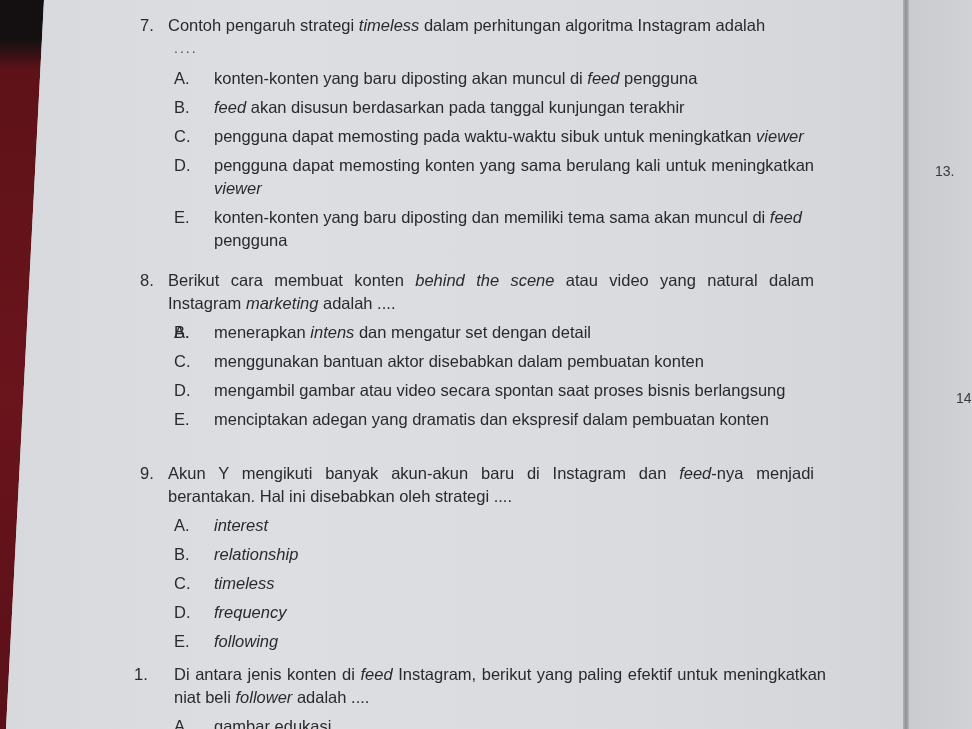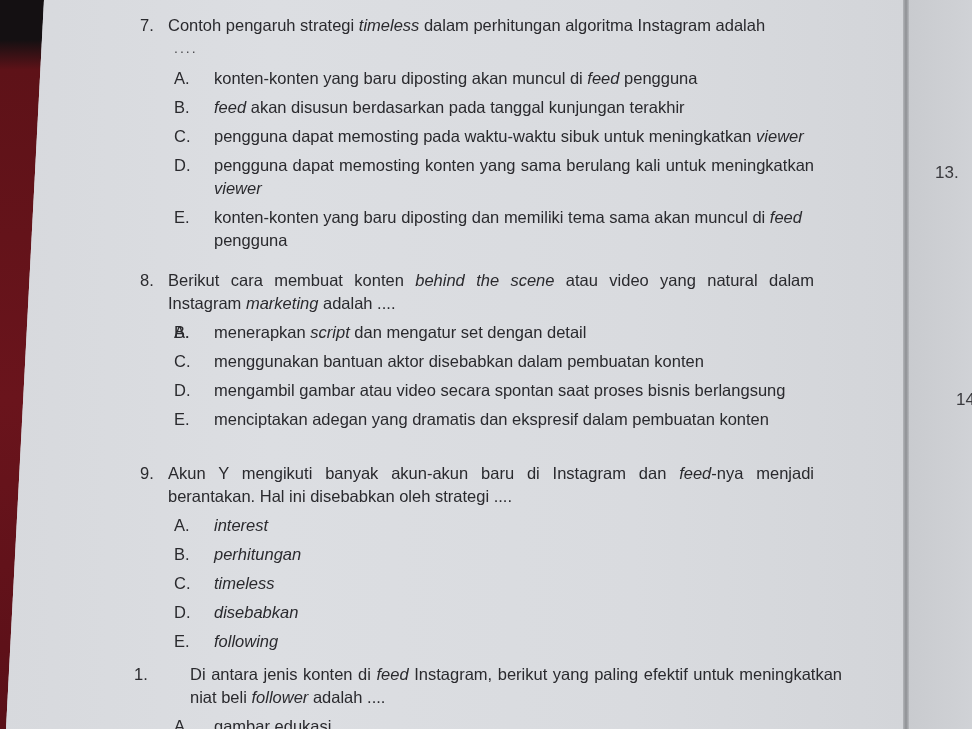--- a/index.html
+++ b/index.html
@@ -36,21 +36,21 @@
       background: linear-gradient(90deg, #b2b4b8, #8e9094, #b6b8bc);
     }
     .page-right {
       position: absolute;
       left: 909px; top: 0;
       width: 63px; height: 729px;
       background: linear-gradient(90deg, #c9cbcf, #d0d2d6);
     }
     .next-num {
       position: absolute;
-      font-size: 17px;
+      font-size: 14px;
       color: #3a3a3e;
       font-family: "Liberation Sans", sans-serif;
     }
     .q {
       position: absolute;
       left: 140px;
       width: 680px;
       font-size: 16.5px;
       line-height: 23px;
     }
@@ -125,21 +125,21 @@
 <div class="q" style="top:269px;">
   <span class="q-num">8.</span>
   <div class="q-stem justify" style="width:646px;">
     <span>Berikut cara membuat konten </span><span class="it">behind the scene</span><span> atau video yang natural dalam Instagram </span><span class="it">marketing</span><span> adalah ....</span>
   </div>
   <div class="opt">
     <span class="opt-letter">A.</span>
   </div>
   <div class="opt">
     <span class="opt-letter">B.</span>
-    <span>menerapkan </span><span class="it">script</span><span> dan mengatur set dengan detail</span>
+    <span>menerapkan </span><span class="it">intens</span><span> dan mengatur set dengan detail</span>
   </div>
   <div class="opt">
     <span class="opt-letter">C.</span>
     <span>menggunakan bantuan aktor disebabkan dalam pembuatan konten</span>
   </div>
   <div class="opt">
     <span class="opt-letter">D.</span>
     <span>mengambil gambar atau video secara spontan saat proses bisnis berlangsung</span>
   </div>
   <div class="opt">
@@ -152,38 +152,38 @@
   <span class="q-num">9.</span>
   <div class="q-stem justify" style="width:646px;">
     <span>Akun Y mengikuti banyak akun-akun baru di Instagram dan </span><span class="it">feed</span><span>-nya menjadi berantakan. Hal ini disebabkan oleh strategi ....</span>
   </div>
   <div class="opt it">
     <span class="opt-letter" style="font-style:normal;">A.</span>
     <span>interest</span>
   </div>
   <div class="opt it">
     <span class="opt-letter" style="font-style:normal;">B.</span>
-    <span>perhitungan</span>
+    <span>relationship</span>
   </div>
   <div class="opt it">
     <span class="opt-letter" style="font-style:normal;">C.</span>
     <span>timeless</span>
   </div>
   <div class="opt it">
     <span class="opt-letter" style="font-style:normal;">D.</span>
-    <span>disebabkan</span>
+    <span>frequency</span>
   </div>
   <div class="opt it">
     <span class="opt-letter" style="font-style:normal;">E.</span>
     <span>following</span>
   </div>
 </div>
 
 <div class="q" style="top:663px; left:134px;">
   <span class="q-num">1.</span>
-  <div class="q-stem justify" style="width:652px; margin-left:56px;">
+  <div class="q-stem justify" style="width:652px; margin-left:40px;">
     <span>Di antara jenis konten di </span><span class="it">feed</span><span> Instagram, berikut yang paling efektif untuk meningkatkan niat beli </span><span class="it">follower</span><span> adalah ....</span>
   </div>
   <div class="opt" style="margin-left:40px;">
     <span class="opt-letter">A.</span>
     <span>gambar edukasi</span>
   </div>
 </div>
 
 </body></html>

